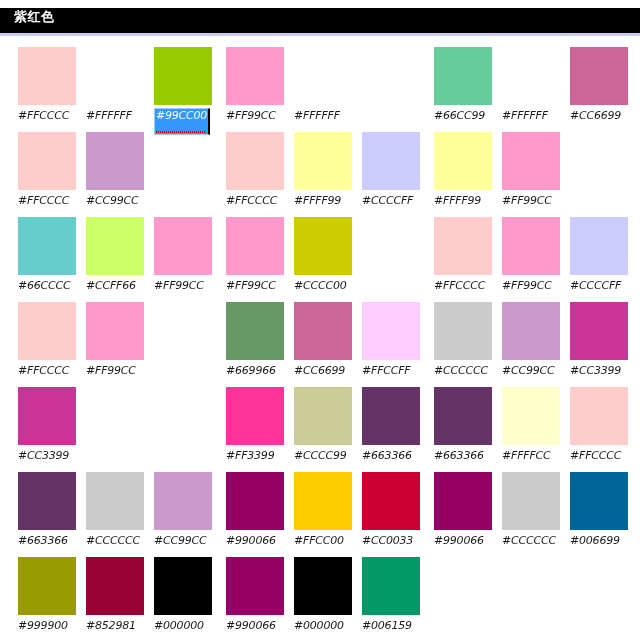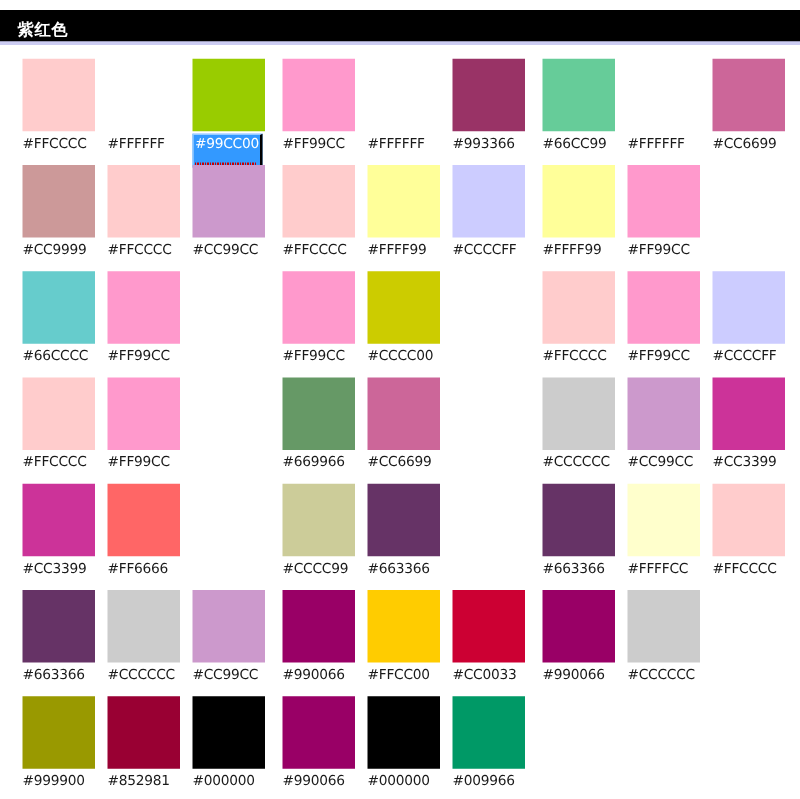--- a/index.html
+++ b/index.html
@@ -19,21 +19,21 @@
   
   #page-header {
     position: absolute;
     left: 0;
     top: 8px;
     width: 640px;
     height: 28px;
     background: #000000;
     border-bottom: 3px solid #ccccf2;
     display: flex;
-    align-items: flex-end;
+    align-items: flex-start;
   }
   #page-header .title {
     color: #ffffff;
     font-size: 13px;
     font-weight: bold;
     padding-left: 14px;
     letter-spacing: 0.5px;
     font-family: "DejaVu Sans", "Liberation Sans", sans-serif;
   }
 
@@ -73,20 +73,21 @@
 
   .swatch-label {
     font-size: 11px;
     color: #1a1a1a;
     line-height: 16px;
     height: 16px;
     margin-top: 4px;
     white-space: nowrap;
     font-family: "DejaVu Sans", "Liberation Sans", sans-serif;
     letter-spacing: -0.2px;
+    font-style: italic;
   }
 
   
   .swatch-label.selected {
     background: #3399ff;
     color: #ffffff;
     border-top: 1px solid #99ccff;
     border-bottom: 1px solid #99ccff;
     border-left: 1px solid #99ccff;
     border-right: 2px solid #000000;
@@ -118,79 +119,79 @@
 </div>
 
 <div id="palette-area">
     <div class="swatch-group g0">
       <div class="swatch-row">
         <div class="swatch-cell"><span class="swatch-chip" style="background: rgb(255, 204, 204);"></span><span class="swatch-label">#FFCCCC</span></div>
         <div class="swatch-cell"><span class="swatch-chip" style="background: rgb(255, 255, 255);"></span><span class="swatch-label">#FFFFFF</span></div>
         <div class="swatch-cell"><span class="swatch-chip" style="background: rgb(153, 204, 0);"></span><span class="swatch-label selected">#99CC00</span></div>
       </div>
       <div class="swatch-row">
-        <div class="swatch-cell"><span class="swatch-chip" style="background: rgb(204, 153, 153);"></span><span class="swatch-label">#CC9999</span></div>
         <div class="swatch-cell"><span class="swatch-chip" style="background: rgb(255, 204, 204);"></span><span class="swatch-label">#FFCCCC</span></div>
         <div class="swatch-cell"><span class="swatch-chip" style="background: rgb(204, 153, 204);"></span><span class="swatch-label">#CC99CC</span></div>
       </div>
       <div class="swatch-row">
         <div class="swatch-cell"><span class="swatch-chip" style="background: rgb(102, 204, 204);"></span><span class="swatch-label">#66CCCC</span></div>
+        <div class="swatch-cell"><span class="swatch-chip" style="background: rgb(204, 255, 102);"></span><span class="swatch-label">#CCFF66</span></div>
         <div class="swatch-cell"><span class="swatch-chip" style="background: rgb(255, 153, 204);"></span><span class="swatch-label">#FF99CC</span></div>
       </div>
       <div class="swatch-row">
         <div class="swatch-cell"><span class="swatch-chip" style="background: rgb(255, 204, 204);"></span><span class="swatch-label">#FFCCCC</span></div>
         <div class="swatch-cell"><span class="swatch-chip" style="background: rgb(255, 153, 204);"></span><span class="swatch-label">#FF99CC</span></div>
       </div>
       <div class="swatch-row">
         <div class="swatch-cell"><span class="swatch-chip" style="background: rgb(204, 51, 153);"></span><span class="swatch-label">#CC3399</span></div>
-        <div class="swatch-cell"><span class="swatch-chip" style="background: rgb(255, 102, 102);"></span><span class="swatch-label">#FF6666</span></div>
       </div>
       <div class="swatch-row">
         <div class="swatch-cell"><span class="swatch-chip" style="background: rgb(102, 51, 102);"></span><span class="swatch-label">#663366</span></div>
         <div class="swatch-cell"><span class="swatch-chip" style="background: rgb(204, 204, 204);"></span><span class="swatch-label">#CCCCCC</span></div>
         <div class="swatch-cell"><span class="swatch-chip" style="background: rgb(204, 153, 204);"></span><span class="swatch-label">#CC99CC</span></div>
       </div>
       <div class="swatch-row">
         <div class="swatch-cell"><span class="swatch-chip" style="background: rgb(153, 153, 0);"></span><span class="swatch-label">#999900</span></div>
         <div class="swatch-cell"><span class="swatch-chip" style="background: rgb(153, 0, 51);"></span><span class="swatch-label">#852981</span></div>
         <div class="swatch-cell"><span class="swatch-chip" style="background: rgb(0, 0, 0);"></span><span class="swatch-label">#000000</span></div>
       </div>
     </div>
     <div class="swatch-group g1">
       <div class="swatch-row">
         <div class="swatch-cell"><span class="swatch-chip" style="background: rgb(255, 153, 204);"></span><span class="swatch-label">#FF99CC</span></div>
         <div class="swatch-cell"><span class="swatch-chip" style="background: rgb(255, 255, 255);"></span><span class="swatch-label">#FFFFFF</span></div>
-        <div class="swatch-cell"><span class="swatch-chip" style="background: rgb(153, 51, 102);"></span><span class="swatch-label">#993366</span></div>
       </div>
       <div class="swatch-row">
         <div class="swatch-cell"><span class="swatch-chip" style="background: rgb(255, 204, 204);"></span><span class="swatch-label">#FFCCCC</span></div>
         <div class="swatch-cell"><span class="swatch-chip" style="background: rgb(255, 255, 153);"></span><span class="swatch-label">#FFFF99</span></div>
         <div class="swatch-cell"><span class="swatch-chip" style="background: rgb(204, 204, 255);"></span><span class="swatch-label">#CCCCFF</span></div>
       </div>
       <div class="swatch-row">
         <div class="swatch-cell"><span class="swatch-chip" style="background: rgb(255, 153, 204);"></span><span class="swatch-label">#FF99CC</span></div>
         <div class="swatch-cell"><span class="swatch-chip" style="background: rgb(204, 204, 0);"></span><span class="swatch-label">#CCCC00</span></div>
       </div>
       <div class="swatch-row">
         <div class="swatch-cell"><span class="swatch-chip" style="background: rgb(102, 153, 102);"></span><span class="swatch-label">#669966</span></div>
         <div class="swatch-cell"><span class="swatch-chip" style="background: rgb(204, 102, 153);"></span><span class="swatch-label">#CC6699</span></div>
-      </div>
-      <div class="swatch-row">
+        <div class="swatch-cell"><span class="swatch-chip" style="background: rgb(255, 204, 255);"></span><span class="swatch-label">#FFCCFF</span></div>
+      </div>
+      <div class="swatch-row">
+        <div class="swatch-cell"><span class="swatch-chip" style="background: rgb(255, 51, 153);"></span><span class="swatch-label">#FF3399</span></div>
         <div class="swatch-cell"><span class="swatch-chip" style="background: rgb(204, 204, 153);"></span><span class="swatch-label">#CCCC99</span></div>
         <div class="swatch-cell"><span class="swatch-chip" style="background: rgb(102, 51, 102);"></span><span class="swatch-label">#663366</span></div>
       </div>
       <div class="swatch-row">
         <div class="swatch-cell"><span class="swatch-chip" style="background: rgb(153, 0, 102);"></span><span class="swatch-label">#990066</span></div>
         <div class="swatch-cell"><span class="swatch-chip" style="background: rgb(255, 204, 0);"></span><span class="swatch-label">#FFCC00</span></div>
         <div class="swatch-cell"><span class="swatch-chip" style="background: rgb(204, 0, 51);"></span><span class="swatch-label">#CC0033</span></div>
       </div>
       <div class="swatch-row">
         <div class="swatch-cell"><span class="swatch-chip" style="background: rgb(153, 0, 102);"></span><span class="swatch-label">#990066</span></div>
         <div class="swatch-cell"><span class="swatch-chip" style="background: rgb(0, 0, 0);"></span><span class="swatch-label">#000000</span></div>
-        <div class="swatch-cell"><span class="swatch-chip" style="background: rgb(0, 153, 102);"></span><span class="swatch-label">#009966</span></div>
+        <div class="swatch-cell"><span class="swatch-chip" style="background: rgb(0, 153, 102);"></span><span class="swatch-label">#006159</span></div>
       </div>
     </div>
     <div class="swatch-group g2">
       <div class="swatch-row">
         <div class="swatch-cell"><span class="swatch-chip" style="background: rgb(102, 204, 153);"></span><span class="swatch-label">#66CC99</span></div>
         <div class="swatch-cell"><span class="swatch-chip" style="background: rgb(255, 255, 255);"></span><span class="swatch-label">#FFFFFF</span></div>
         <div class="swatch-cell"><span class="swatch-chip" style="background: rgb(204, 102, 153);"></span><span class="swatch-label">#CC6699</span></div>
       </div>
       <div class="swatch-row">
         <div class="swatch-cell"><span class="swatch-chip" style="background: rgb(255, 255, 153);"></span><span class="swatch-label">#FFFF99</span></div>
@@ -207,15 +208,16 @@
         <div class="swatch-cell"><span class="swatch-chip" style="background: rgb(204, 51, 153);"></span><span class="swatch-label">#CC3399</span></div>
       </div>
       <div class="swatch-row">
         <div class="swatch-cell"><span class="swatch-chip" style="background: rgb(102, 51, 102);"></span><span class="swatch-label">#663366</span></div>
         <div class="swatch-cell"><span class="swatch-chip" style="background: rgb(255, 255, 204);"></span><span class="swatch-label">#FFFFCC</span></div>
         <div class="swatch-cell"><span class="swatch-chip" style="background: rgb(255, 204, 204);"></span><span class="swatch-label">#FFCCCC</span></div>
       </div>
       <div class="swatch-row">
         <div class="swatch-cell"><span class="swatch-chip" style="background: rgb(153, 0, 102);"></span><span class="swatch-label">#990066</span></div>
         <div class="swatch-cell"><span class="swatch-chip" style="background: rgb(204, 204, 204);"></span><span class="swatch-label">#CCCCCC</span></div>
+        <div class="swatch-cell"><span class="swatch-chip" style="background: rgb(0, 102, 153);"></span><span class="swatch-label">#006699</span></div>
       </div>
     </div>
   </div>
 
 </body></html>

